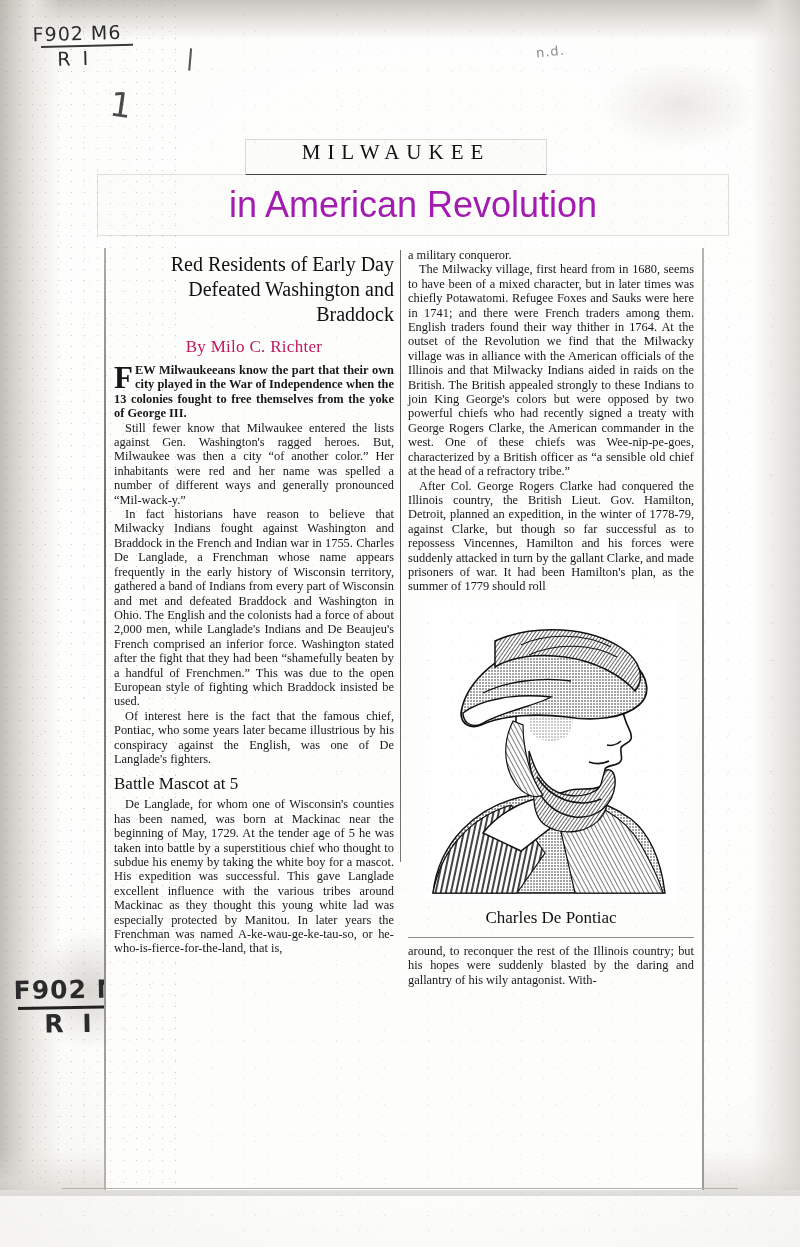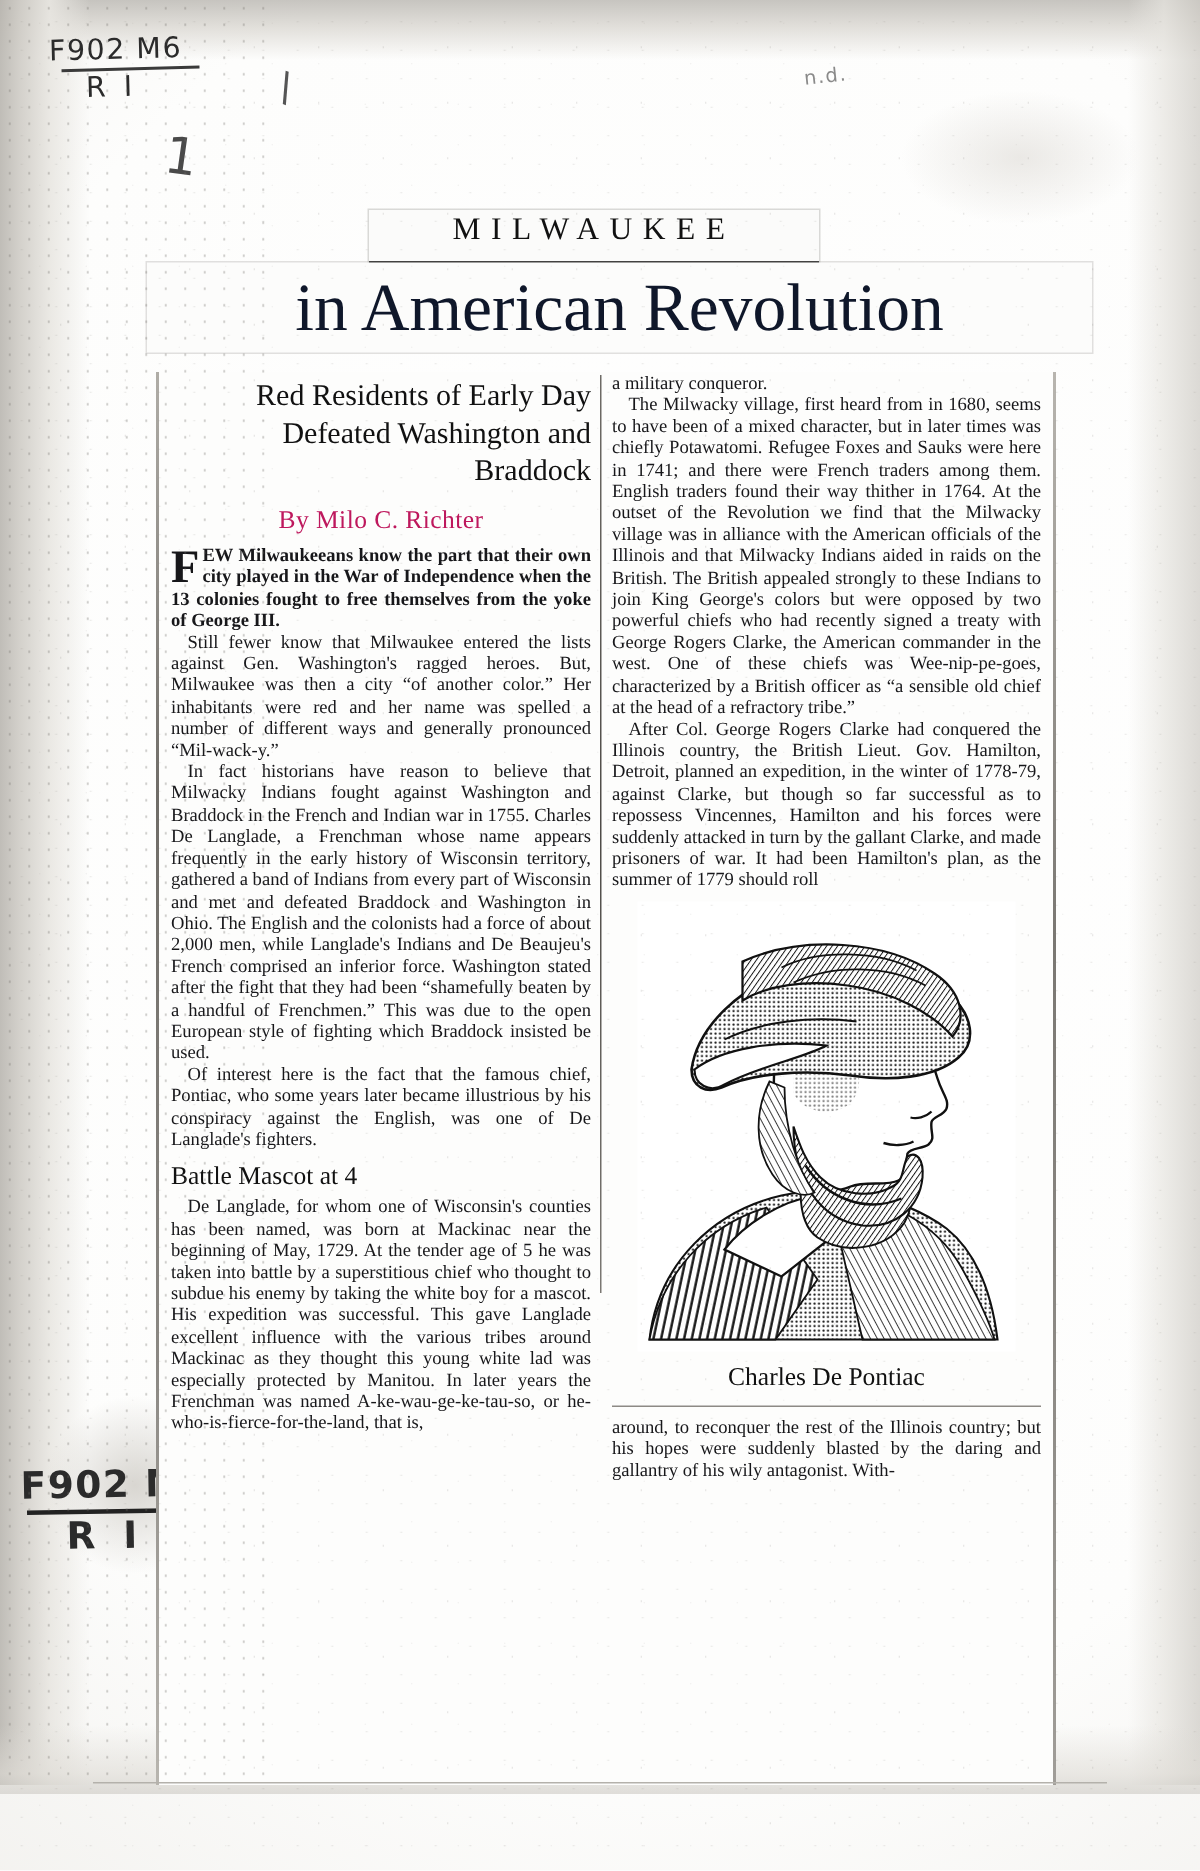--- a/index.html
+++ b/index.html
@@ -74,22 +74,22 @@
     font-family:"Liberation Serif", serif;
     font-size:21px;letter-spacing:7px;color:#111;
   }
   #clip-title{
     position:absolute;left:98px;top:175px;width:630px;height:60px;
     display:flex;align-items:center;justify-content:center;
     background:#fcfcfb;
     box-shadow:0 0 0 1px rgba(158,156,151,.3);
   }
   #clip-title .maintitle{
-    font-family:Liberation Serif, serif;
-    font-size:45px;color:#0f172a;letter-spacing:0px;white-space:nowrap;
+    font-family:Liberation Sans, sans-serif;
+    font-size:36px;color:#a21caf;letter-spacing:0px;white-space:nowrap;
   }
 
   
   #clip-body{
     position:absolute;left:104px;top:248px;width:600px;height:942px;
     background:#fdfdfc;
   }
   #clip-body:before{ 
     content:"";position:absolute;left:0;top:0;width:2px;height:100%;
     background:linear-gradient(to bottom,#b0ada7,#6f6c67 30%,#8b8883 70%,#b8b5af);
@@ -212,21 +212,21 @@
   <div id="clip-body">
     <div class="col-rule"></div>
 
     <div class="col" id="col1">
       <div class="subhead">Red Residents of Early Day Defeated Washington and Braddock</div>
       <div class="byline">By Milo C. Richter</div>
       <p class="body lead">FEW Milwaukeeans know the part that their own city played in the War of Independence when the 13 colonies fought to free themselves from the yoke of George III.</p>
       <p class="body">Still fewer know that Milwaukee entered the lists against Gen. Washington's ragged heroes. But, Milwaukee was then a city “of another color.” Her inhabitants were red and her name was spelled a number of different ways and generally pronounced “Mil-wack-y.”</p>
       <p class="body">In fact historians have reason to believe that Milwacky Indians fought against Washington and Braddock in the French and Indian war in 1755. Charles De Langlade, a Frenchman whose name appears frequently in the early history of Wisconsin territory, gathered a band of Indians from every part of Wisconsin and met and defeated Braddock and Washington in Ohio. The English and the colonists had a force of about 2,000 men, while Langlade's Indians and De Beaujeu's French comprised an inferior force. Washington stated after the fight that they had been “shamefully beaten by a handful of Frenchmen.” This was due to the open European style of fighting which Braddock insisted be used.</p>
       <p class="body">Of interest here is the fact that the famous chief, Pontiac, who some years later became illustrious by his conspiracy against the English, was one of De Langlade's fighters.</p>
-      <div class="sechead">Battle Mascot at 4</div>
+      <div class="sechead">Battle Mascot at 5</div>
       <p class="body">De Langlade, for whom one of Wisconsin's counties has been named, was born at Mackinac near the beginning of May, 1729. At the tender age of 5 he was taken into battle by a superstitious chief who thought to subdue his enemy by taking the white boy for a mascot. His expedition was successful. This gave Langlade excellent influence with the various tribes around Mackinac as they thought this young white lad was especially protected by Manitou. In later years the Frenchman was named A-ke-wau-ge-ke-tau-so, or he-who-is-fierce-for-the-land, that is,</p>
     </div>
 
     <div class="col" id="col2">
       <p class="body" style="text-indent:0">a military conqueror.</p>
       <p class="body">The Milwacky village, first heard from in 1680, seems to have been of a mixed character, but in later times was chiefly Potawatomi. Refugee Foxes and Sauks were here in 1741; and there were French traders among them. English traders found their way thither in 1764. At the outset of the Revolution we find that the Milwacky village was in alliance with the American officials of the Illinois and that Milwacky Indians aided in raids on the British. The British appealed strongly to these Indians to join King George's colors but were opposed by two powerful chiefs who had recently signed a treaty with George Rogers Clarke, the American commander in the west. One of these chiefs was Wee-nip-pe-goes, characterized by a British officer as “a sensible old chief at the head of a refractory tribe.”</p>
       <p class="body">After Col. George Rogers Clarke had conquered the Illinois country, the British Lieut. Gov. Hamilton, Detroit, planned an expedition, in the winter of 1778-79, against Clarke, but though so far successful as to repossess Vincennes, Hamilton and his forces were suddenly attacked in turn by the gallant Clarke, and made prisoners of war. It had been Hamilton's plan, as the summer of 1779 should roll</p>
 
       <div id="portrait-block">
         <div id="portrait-frame">

